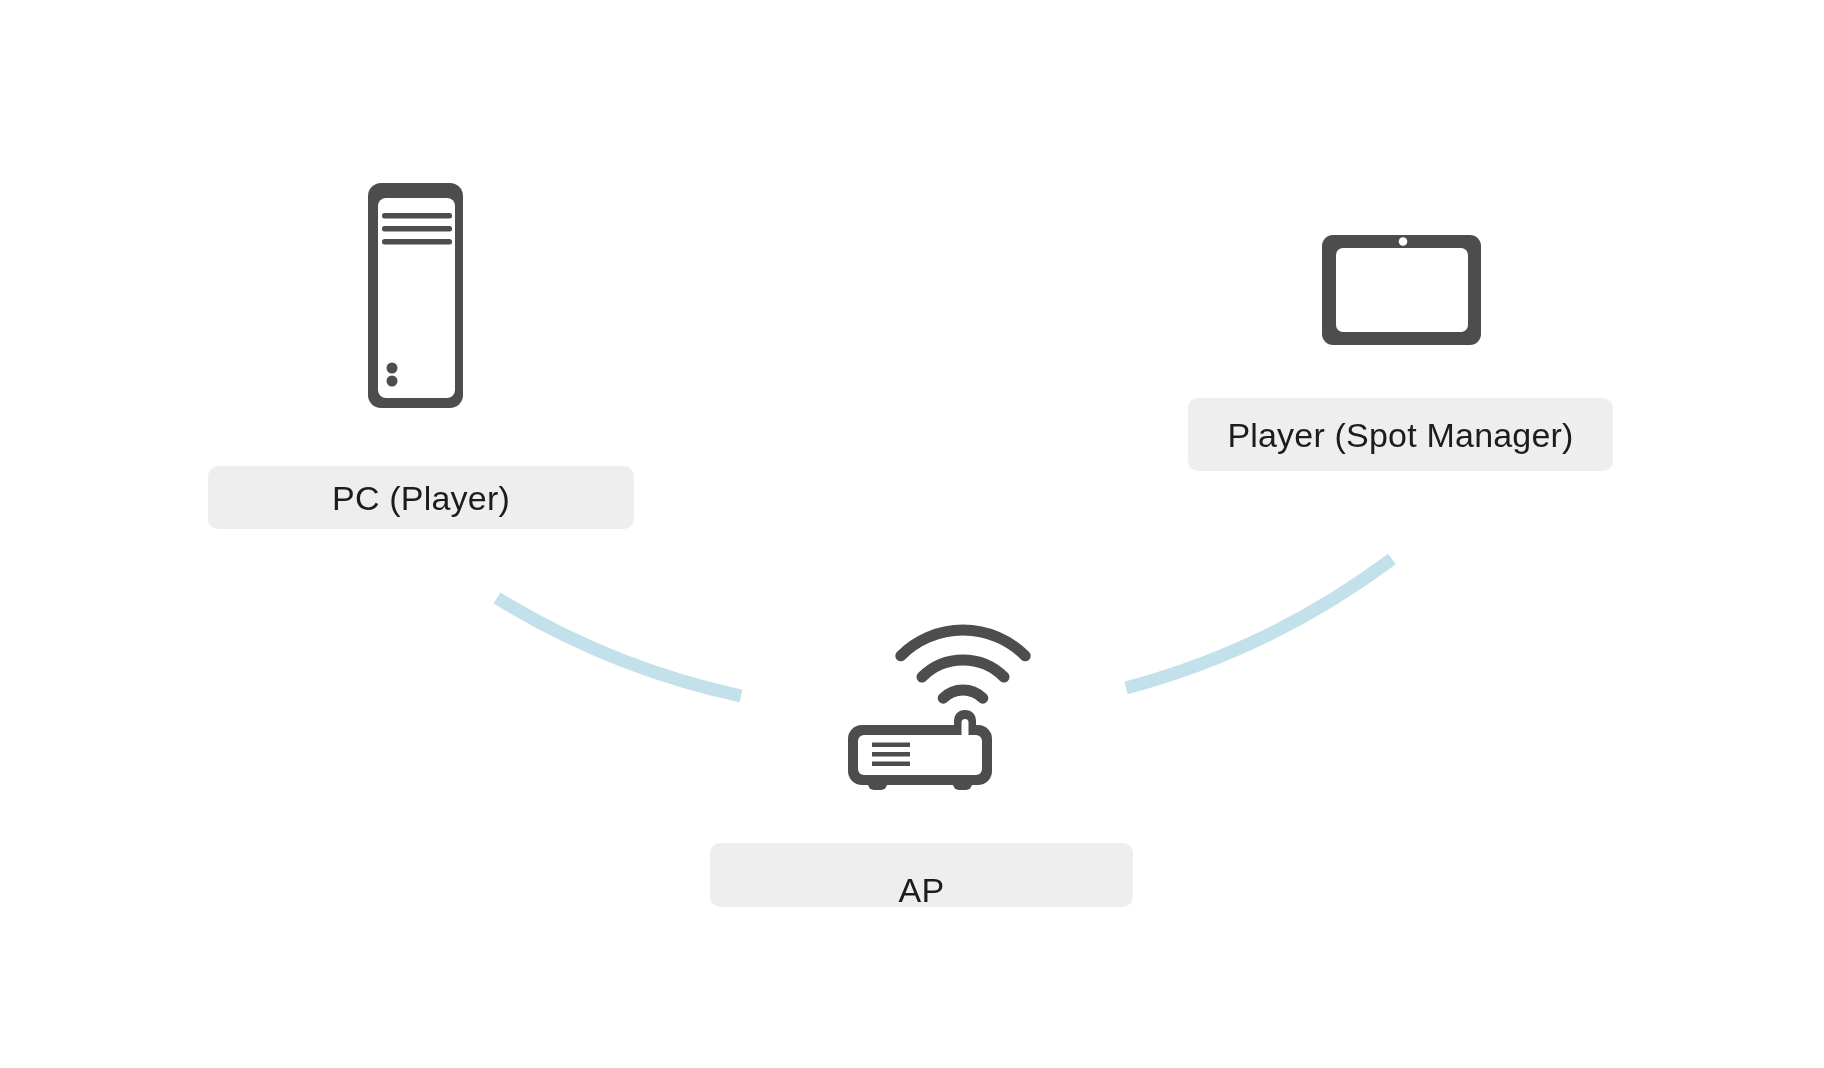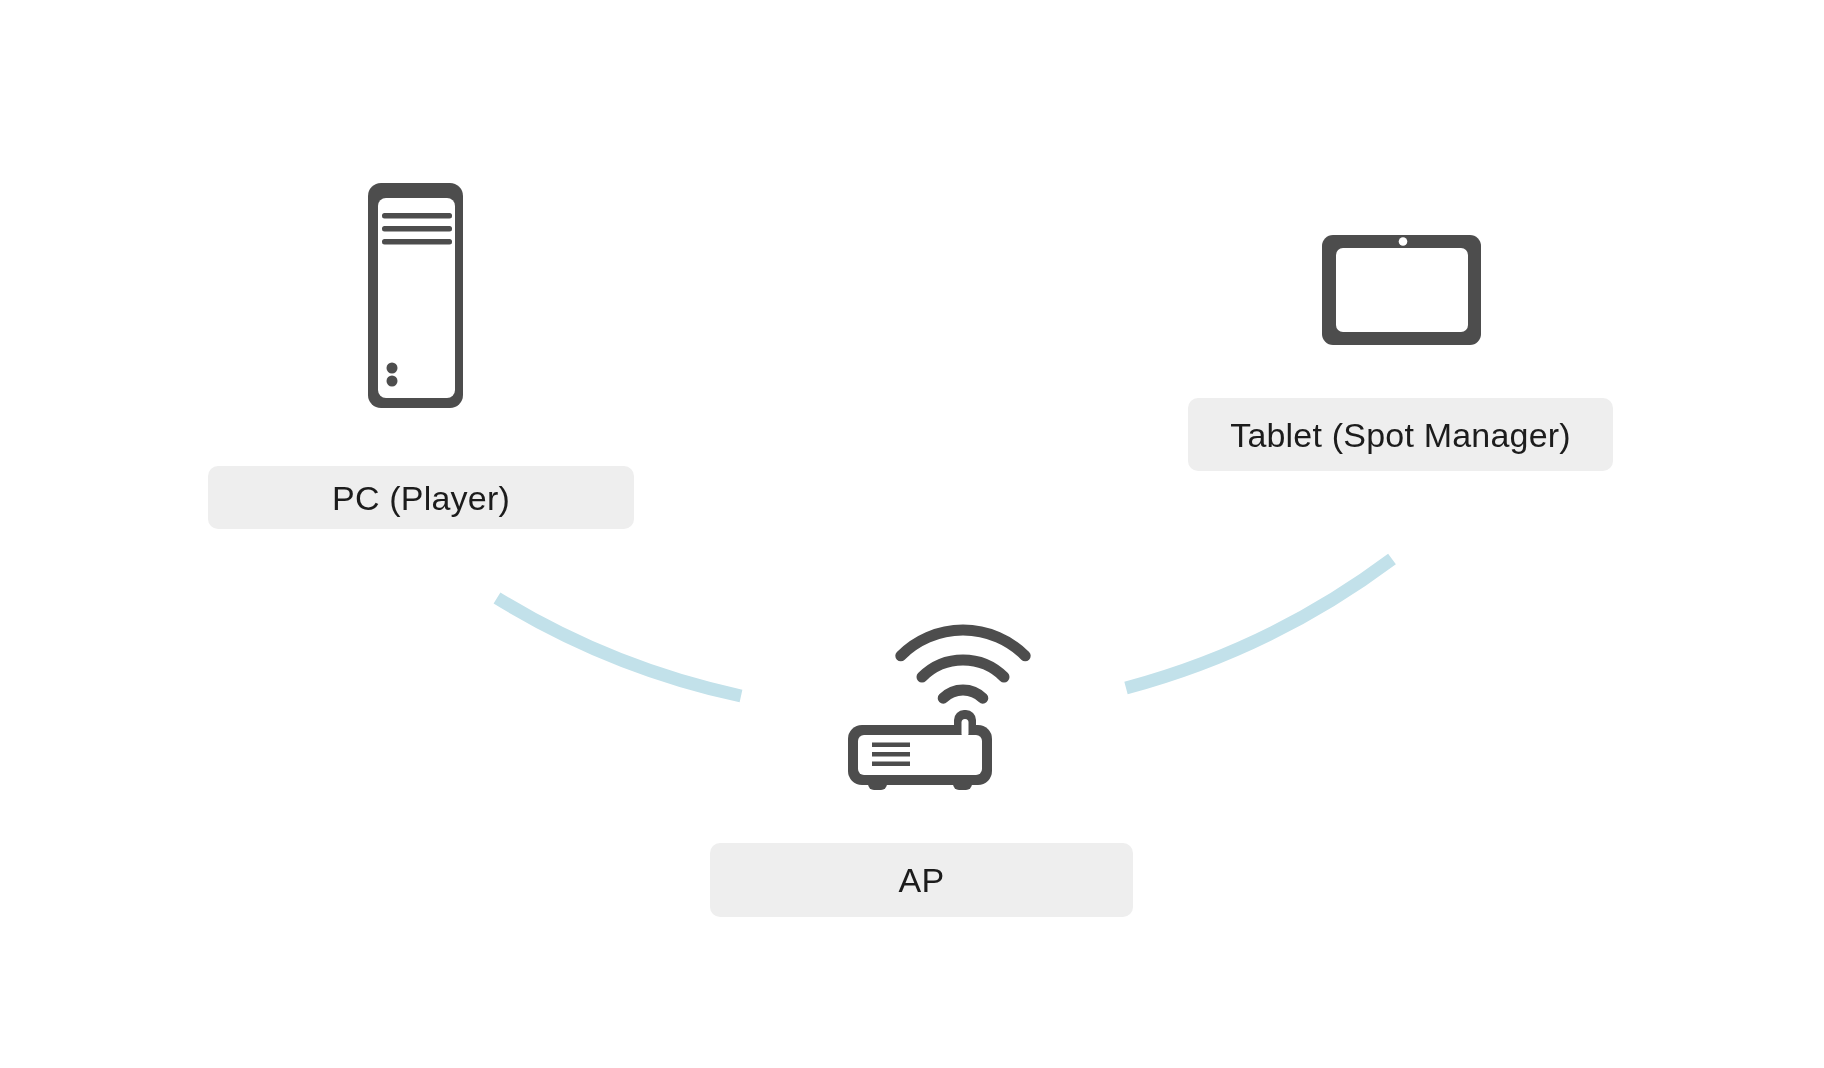--- a/index.html
+++ b/index.html
@@ -29,21 +29,21 @@
   }
   .label-box span {
     font-size: 34px;
     line-height: 1;
     color: #1c1c1c;
     letter-spacing: 0.2px;
     white-space: nowrap;
   }
   #label-pc     { left: 208px;  top: 466px; width: 426px; height: 63px; }
   #label-tablet { left: 1188px; top: 398px; width: 425px; height: 73px; }
-  #label-ap     { left: 710px;  top: 843px; width: 423px; height: 74px; }
+  #label-ap     { left: 710px;  top: 843px; width: 423px; height: 64px; align-items: flex-end; }
 </style>
 </head>
 <body>
 
 <div class="canvas">
 
   <svg class="diagram-svg" viewBox="0 0 1824 1068" xmlns="http://www.w3.org/2000/svg">
 
     <path d="M 497 598 A 780 780 0 0 0 741 696" fill="none" stroke="#c2e1ea" stroke-width="13"></path>
     <path d="M 1126 688 A 780 780 0 0 0 1392 559" fill="none" stroke="#c2e1ea" stroke-width="13"></path>
@@ -84,20 +84,20 @@
       <rect x="872" y="752" width="38" height="4.5" fill="#4d4d4d"></rect>
       <rect x="872" y="761.5" width="38" height="4.5" fill="#4d4d4d"></rect>
     </g>
   </svg>
 
   <div class="label-box" id="label-pc">
     <span>PC (Player)</span>
   </div>
 
   <div class="label-box" id="label-tablet">
-    <span>Tablet (Spot Manager)</span>
+    <span>Player (Spot Manager)</span>
   </div>
 
   <div class="label-box" id="label-ap">
     <span>AP</span>
   </div>
 
 </div>
 
 </body></html>

